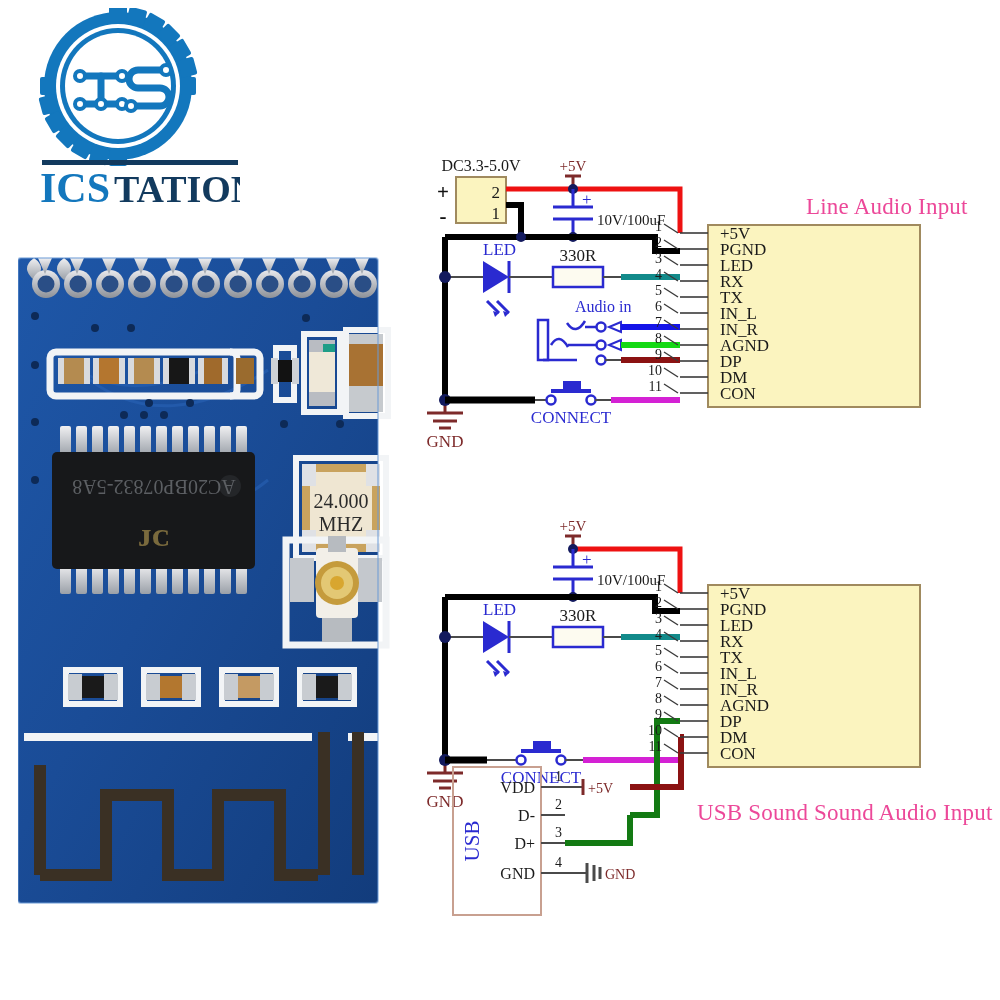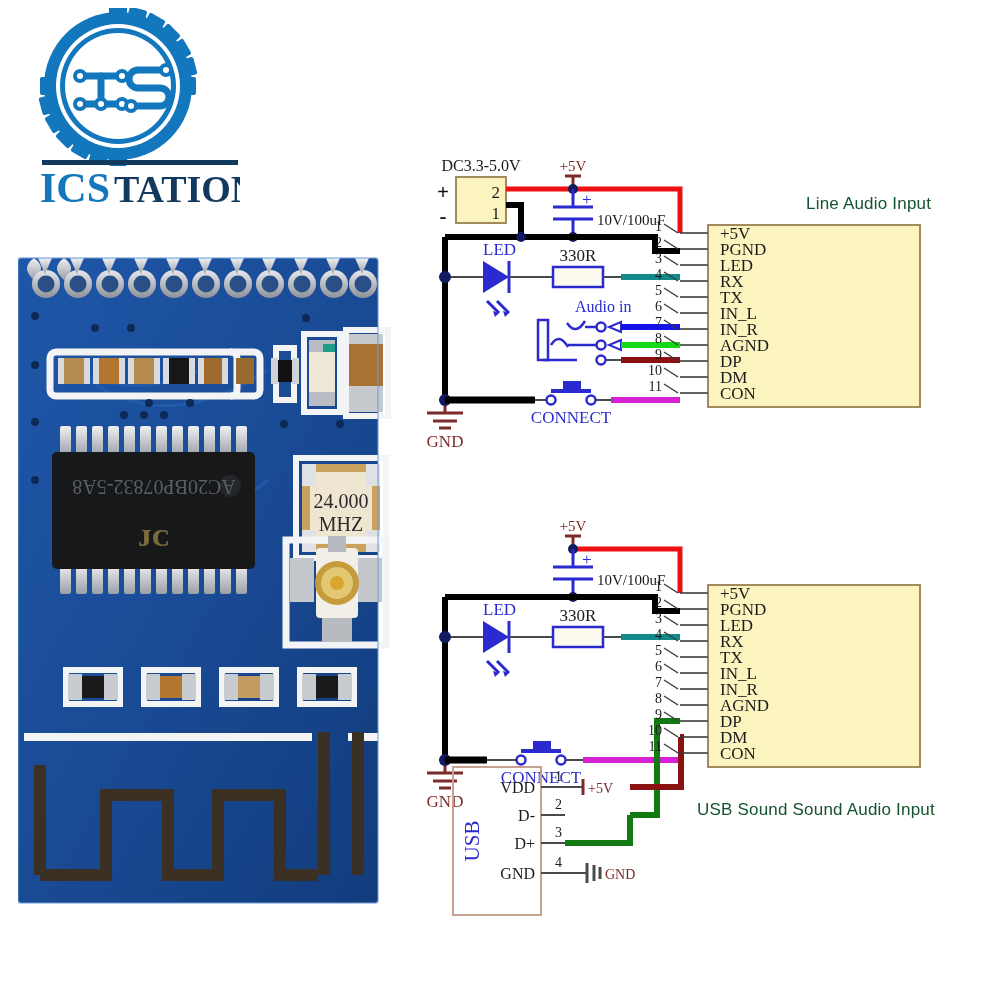--- a/index.html
+++ b/index.html
@@ -25,23 +25,23 @@
   
   #pcb {
     position:absolute; left:18px; top:240px;
     width:375px; height:665px;
   }
   #pcb svg { display:block; }
 
   
   .sch-title {
     position:absolute;
-    font-family:Liberation Sans, sans-serif;
-    font-size:17px;
-    color:#14532d;
+    font-family:Liberation Serif, serif;
+    font-size:23px;
+    color:#ec4899;
     white-space:nowrap;
     letter-spacing:0.2px;
   }
   #title-line { left:806px; top:194px; }
   #title-usb  { left:697px; top:800px; }
 
   
   .schem { position:absolute; }
   #schem-top { left:425px; top:155px; width:575px; height:300px; }
   #schem-bot { left:425px; top:515px; width:575px; height:420px; }

